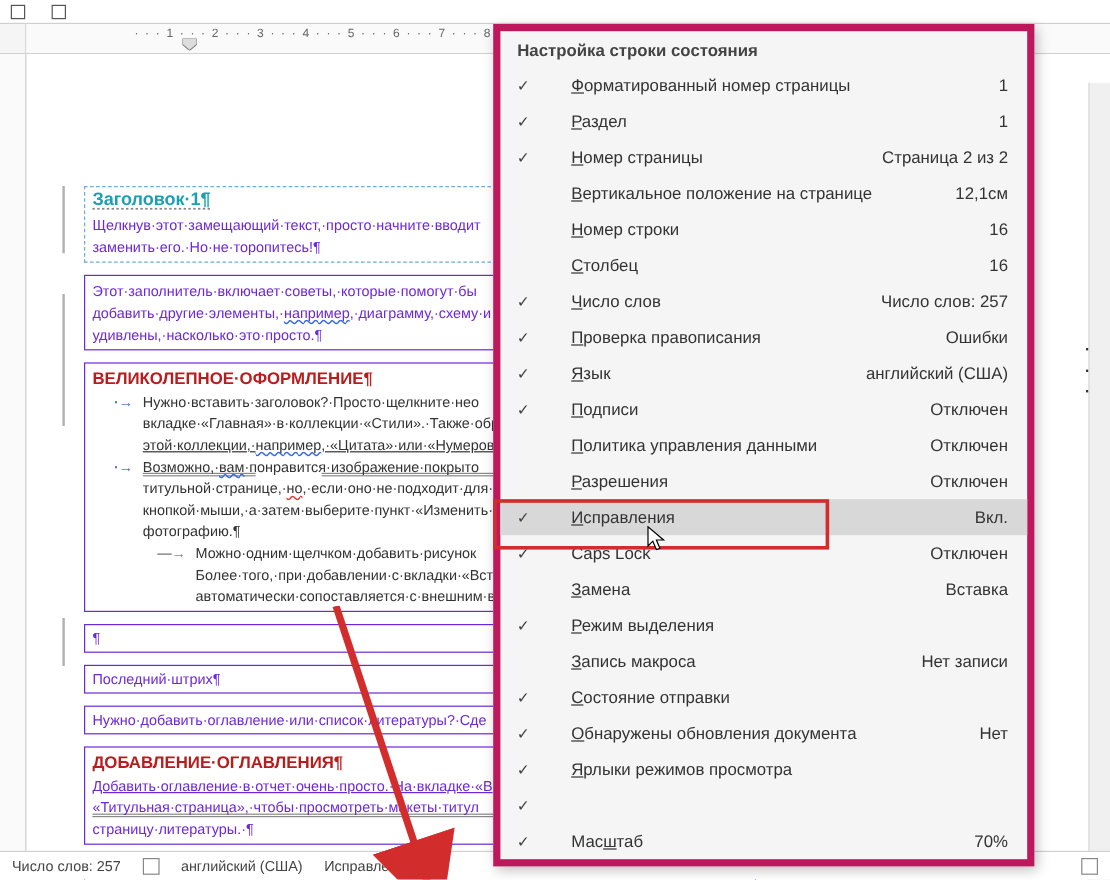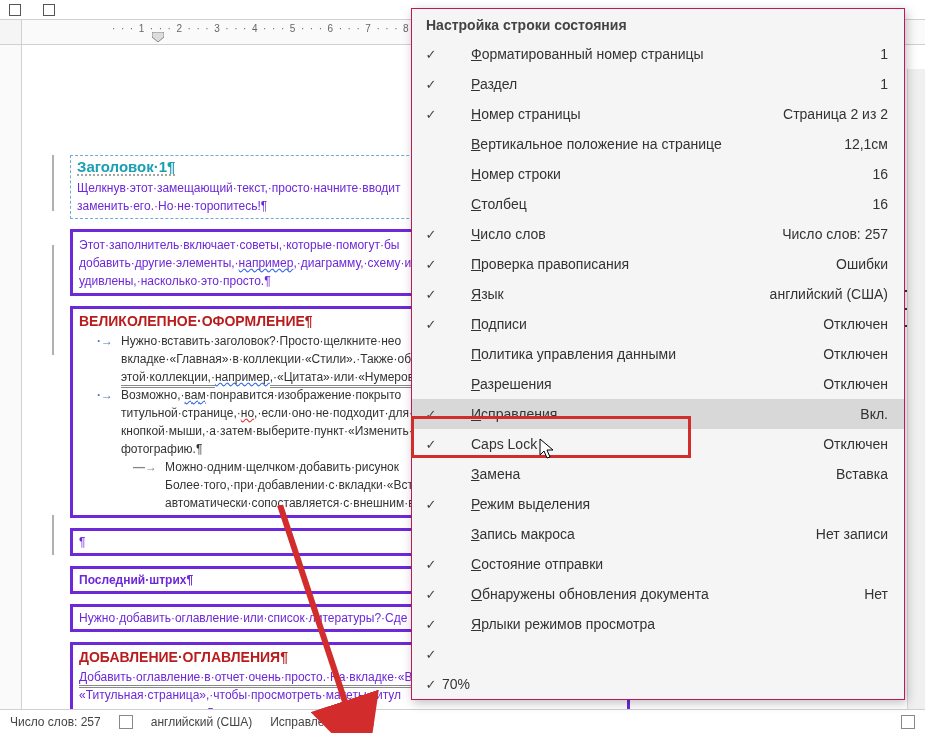--- a/index.html
+++ b/index.html
@@ -87,21 +87,21 @@
     background:#fff;
   }
   .marginmark{
     position:absolute;
     left:-18px;
     width:2px;
     background:#b0b0b0;
     height:56px;
   }
   .section{
-    border:3px solid #6d28d9;
+    border:1px solid #6d28d9;
     padding:4px 6px 3px 6px;
     margin-bottom:10px;
     position:relative;
   }
   .section-dotted{
     border:1px dashed #6fabd6;
   }
   .h1{
     color:#1a9fb3;
     font-weight:600;
@@ -136,30 +136,31 @@
   .wavy-r{
     text-decoration: underline wavy #e23a3a;
     text-decoration-skip-ink:none;
   }
   .wavy-b{
     text-decoration: underline wavy #3a6de2;
     text-decoration-skip-ink:none;
   }
   .dbl-u{
     border-bottom:3px double #888;
-    padding-bottom:1px;
+    padding-bottom:16px;
+    text-decoration:underline;
   }
   
   .menu{
     position:absolute;
     left:411px;
-    top:8px;
-    width:494px;
+    top:20px;
+    width:451px;
     background:#f5f5f5;
-    border:1px solid #be185d;
+    border:6px solid #be185d;
     box-shadow: 2px 3px 10px rgba(0,0,0,.25);
     z-index:10;
   }
   .menu-title{
     font-weight:600;
     padding:8px 12px 6px 14px;
     font-size:14px;
     color:#444;
   }
   .menu-item{
@@ -331,21 +332,21 @@
           <span class="arr" style="color:#888">—→</span>
         <div>
           <span>Можно·одним·щелчком·добавить·рисунок</span><br>
           <span>Более·того,·при·добавлении·с·вкладки·«Вставка»·д</span><br>
           <span>автоматически·сопоставляется·с·внешним·видом·и</span>
         </div>
       </div>
     </div>
 
     <div class="section" style="padding:2px 6px;"><span class="body">¶</span></div>
-    <div class="section" style="padding:2px 6px;font-weight:bold;"><span class="body">Последний·штрих¶</span></div>
+    <div class="section" style="padding:2px 6px;"><span class="body">Последний·штрих¶</span></div>
     <div class="section" style="padding:2px 6px;"><span class="body">Нужно·добавить·оглавление·или·список·литературы?·Сде</span></div>
 
     <div class="section">
       <div class="h2">ДОБАВЛЕНИЕ·ОГЛАВЛЕНИЯ¶</div>
       <div class="body">
         <span class="dbl-u">Добавить·оглавление·в·отчет·очень·просто.·На·вкладке·«В</span><br>
         <span>«Титульная·страница»,·чтобы·просмотреть·макеты·титул</span><br>
         <span>страницу·литературы.·¶</span>
       </div>
     </div>
@@ -473,20 +474,21 @@
         <span class="chk">✓</span>
         <span class="lbl"><span class="ul">Я</span>рлыки режимов просмотра</span>
         <span class="val"></span>
       </div>
       <div class="menu-item">
         <span class="chk">✓</span>
         <span class="val"></span>
       </div>
       <div class="menu-item">
         <span class="chk">✓</span>
+        <span class="lbl">Мас<span class="ul">ш</span>таб</span>
         <span class="val">70%</span>
       </div>
     </div>
 </div>
 
 <div class="highlight-box"></div>
 
 <svg class="cursor" width="18" height="22">
   <path d="M1,1 L1,17 L5,13 L8,20 L11,19 L8,12 L14,12 Z" fill="#fff" stroke="#000" stroke-width="1"></path>
 </svg>

